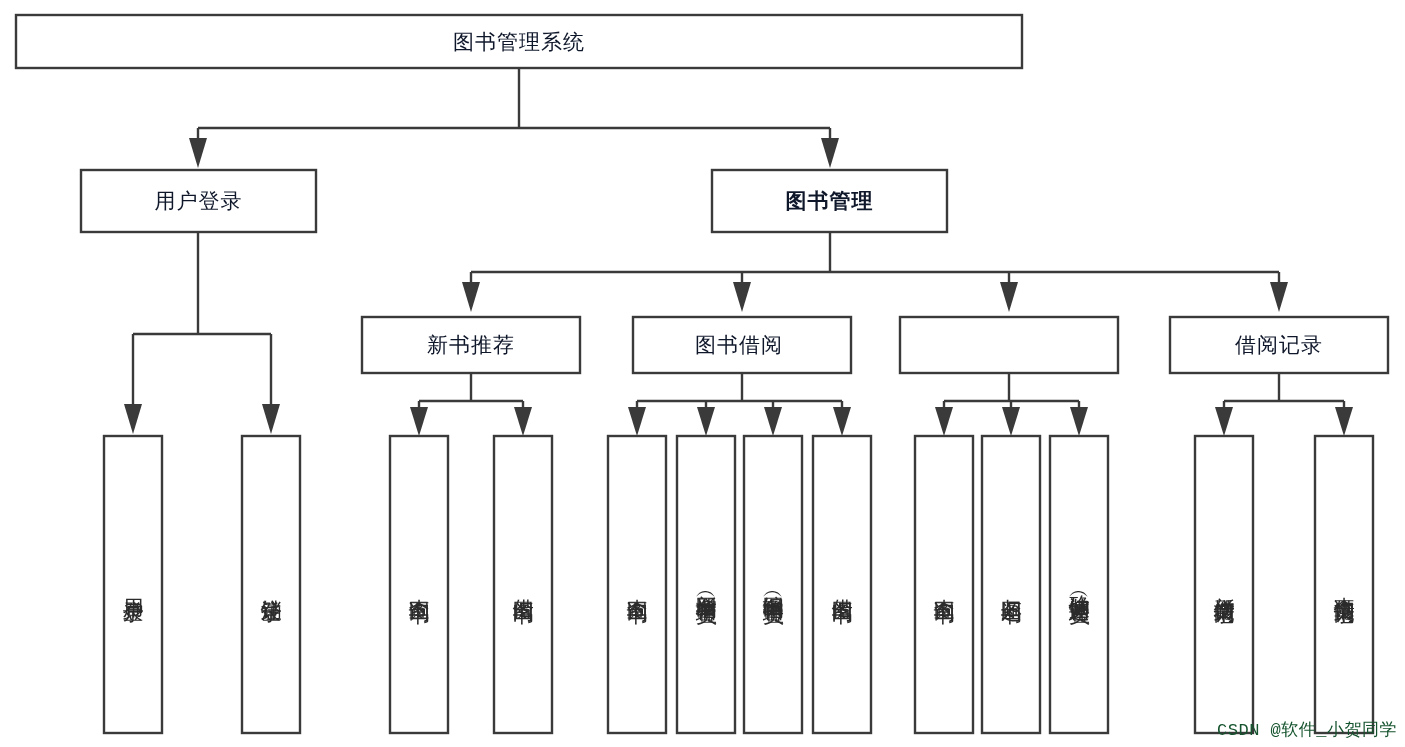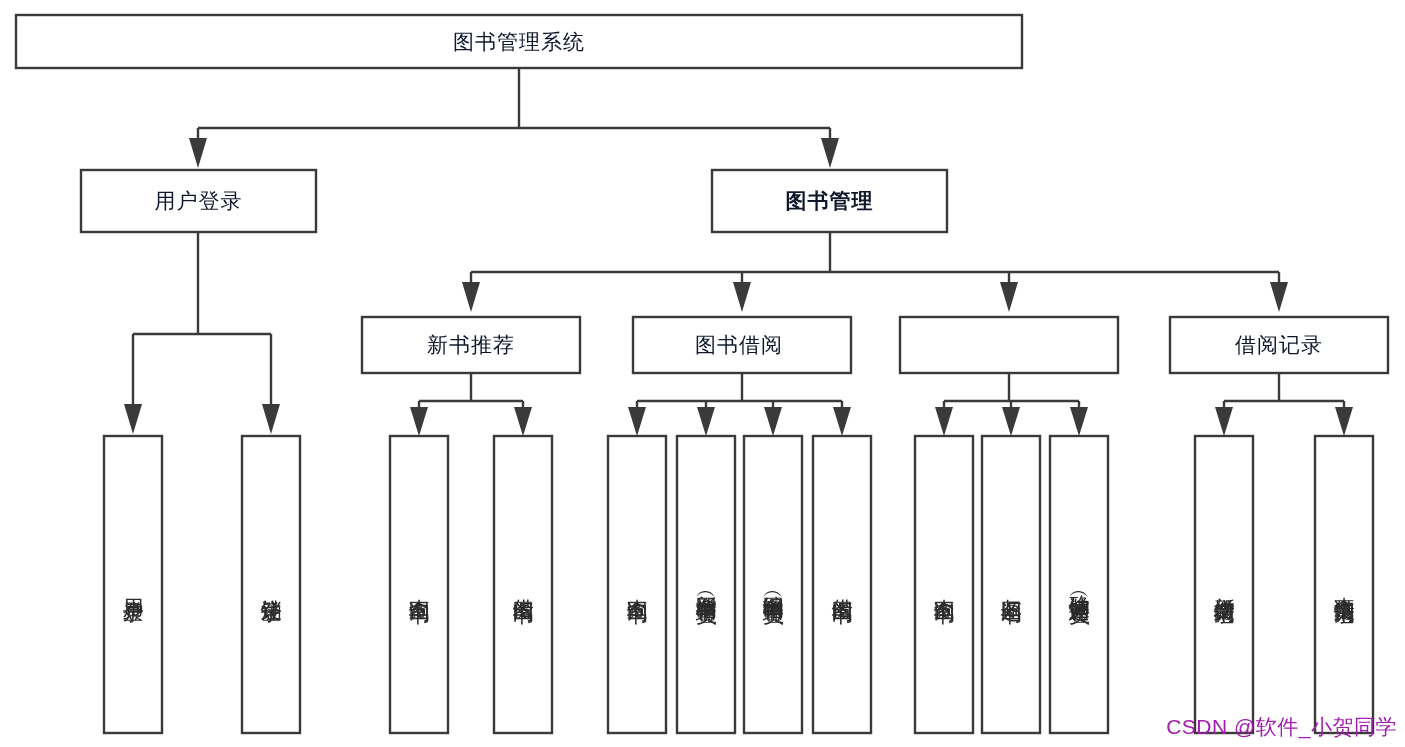--- a/index.html
+++ b/index.html
@@ -68,23 +68,23 @@
     font-family: "Liberation Sans", "DejaVu Sans", sans-serif;
     font-size: 21px;
     color: #0f172a;
     letter-spacing: 1px;
     white-space: nowrap;
   }
   #watermark {
     position: absolute;
     right: 8px;
     bottom: 6px;
-    font-family: Liberation Sans, sans-serif;
-    font-size: 21px;
-    color: #a21caf;
+    font-family: Liberation Mono, monospace;
+    font-size: 17px;
+    color: #14532d;
     letter-spacing: 0.5px;
     white-space: nowrap;
     pointer-events: none;
   }
 </style>
 </head>
 <body>
 
 <div id="diagram-root">
 

